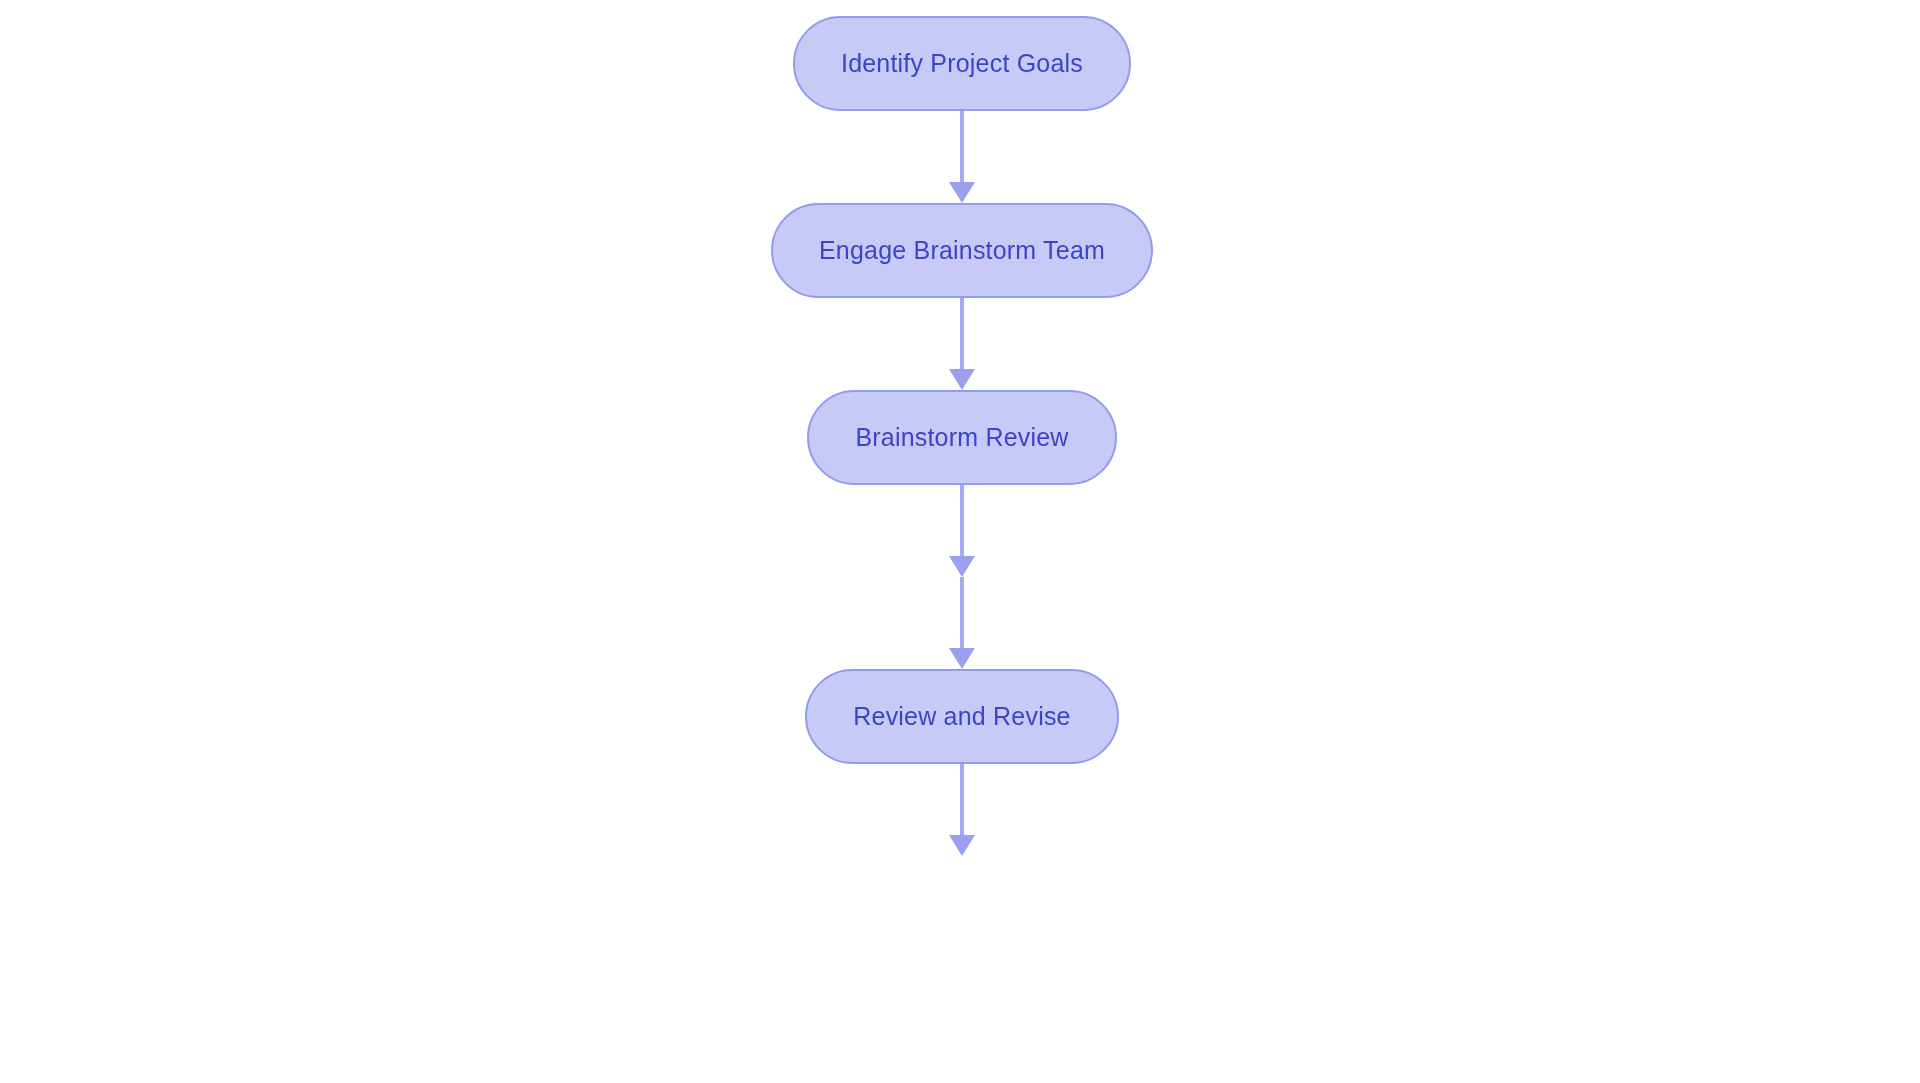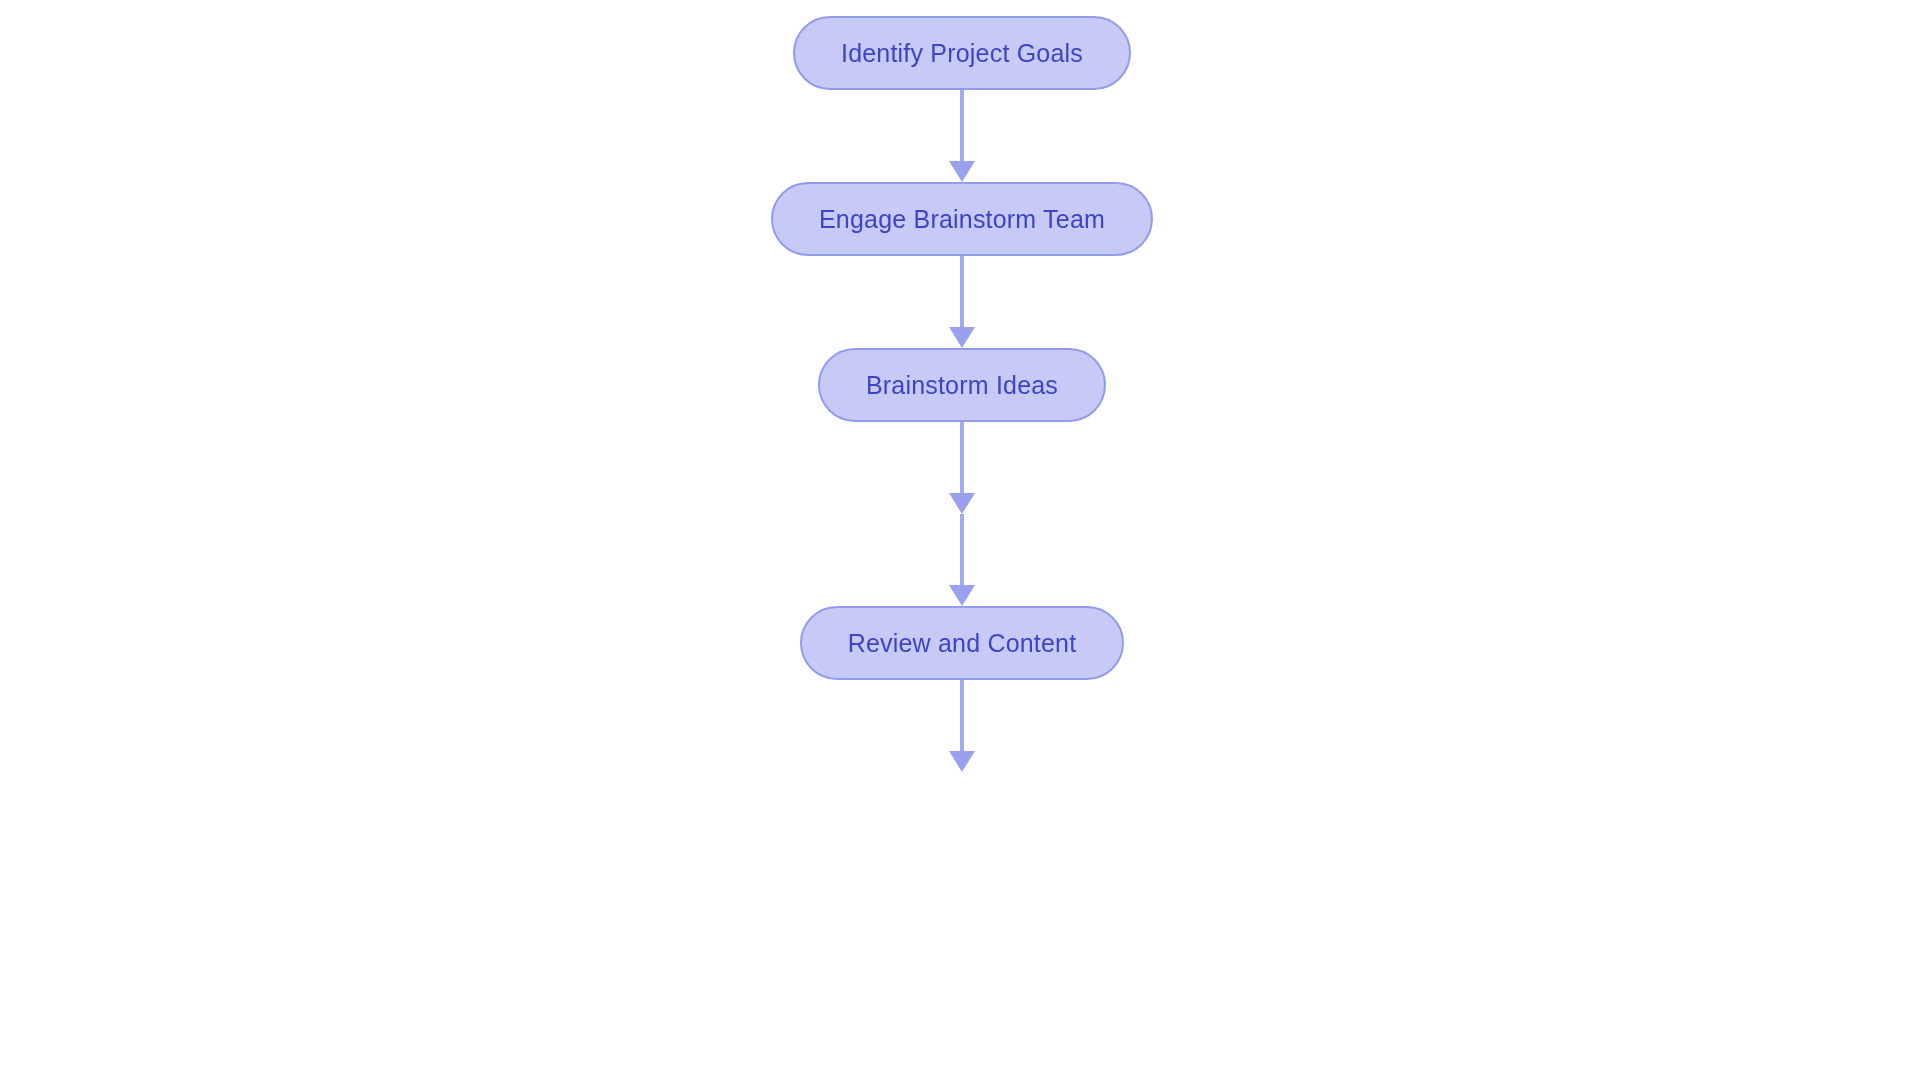--- a/index.html
+++ b/index.html
@@ -19,21 +19,21 @@
   .flow-column {
     position: absolute;
     left: 962px;
     top: 16px;
     transform: translateX(-50%);
     display: flex;
     flex-direction: column;
     align-items: center;
   }
   .node {
-    height: 74px;
+    height: 95px;
     padding: 0 46px;
     min-width: 260px;
     display: flex;
     align-items: center;
     justify-content: center;
     background: #c7c9f7;
     border: 2px solid #939bec;
     border-radius: 49px;
     color: #3b45c5;
     font-size: 25px;
@@ -79,36 +79,36 @@
     <div class="node">
       <span>Engage Brainstorm Team</span>
     </div>
 
     <div class="connector">
       <div class="line"></div>
       <div class="head"></div>
     </div>
 
     <div class="node">
-      <span>Brainstorm Ideas</span>
+      <span>Brainstorm Review</span>
     </div>
 
     <div class="connector">
       <div class="line"></div>
       <div class="head"></div>
     </div>
 
 
     <div class="connector">
       <div class="line"></div>
       <div class="head"></div>
     </div>
 
     <div class="node">
-      <span>Review and Content</span>
+      <span>Review and Revise</span>
     </div>
 
     <div class="connector">
       <div class="line"></div>
       <div class="head"></div>
     </div>
 
 
   </div>
 </div>

